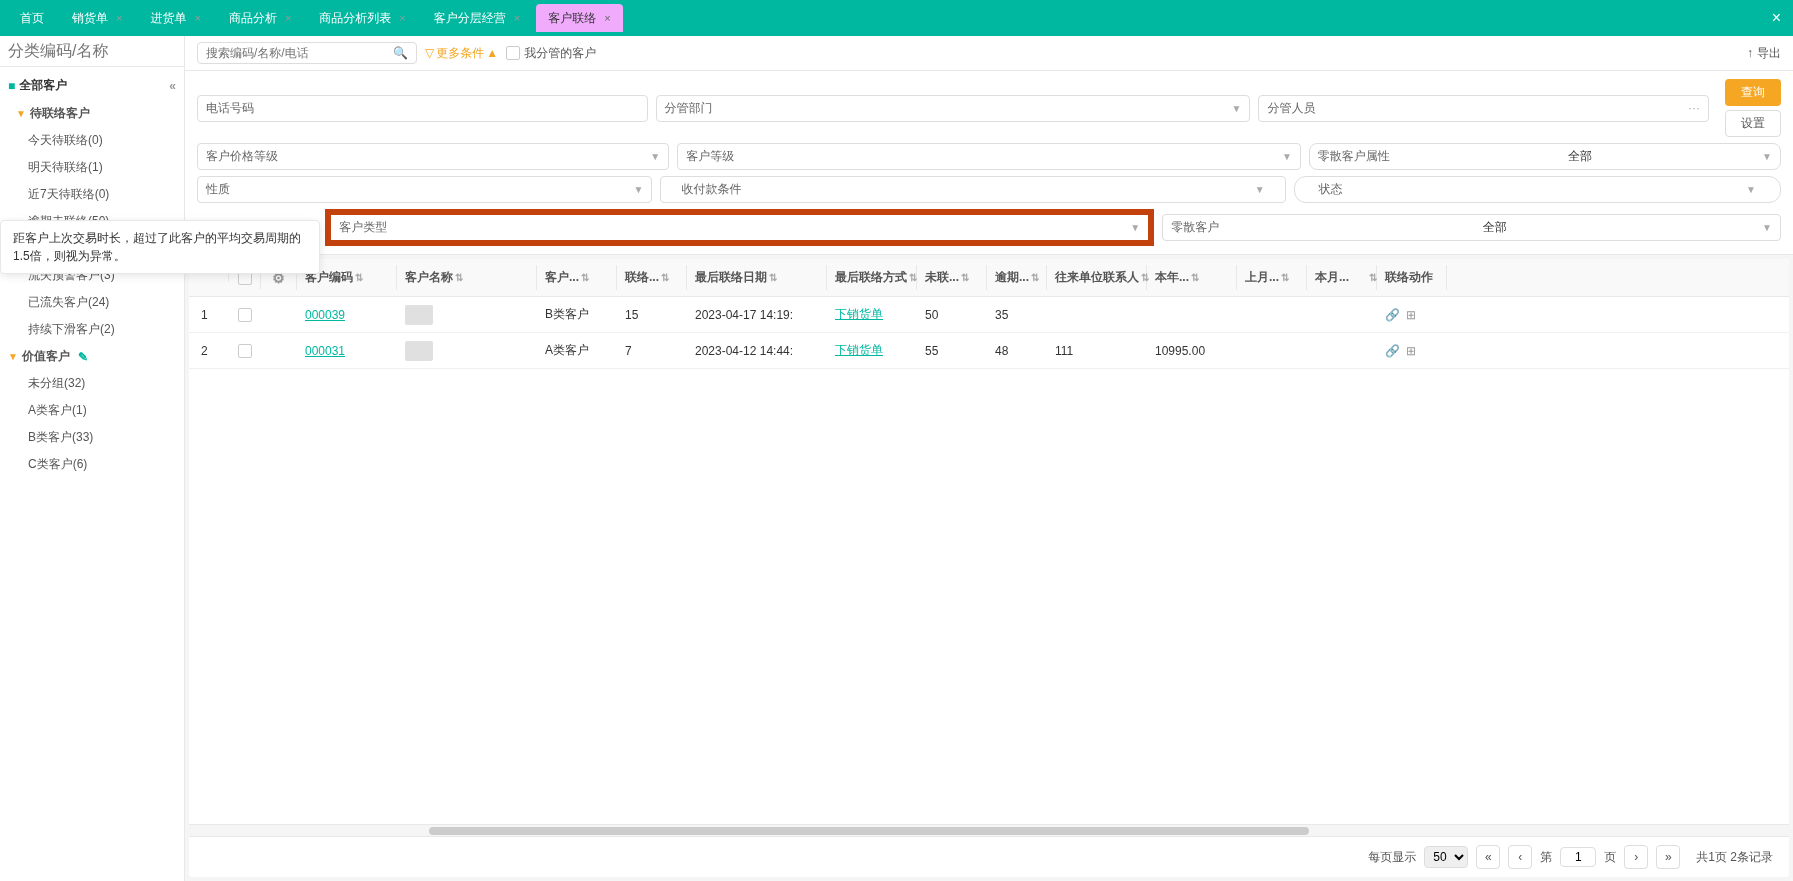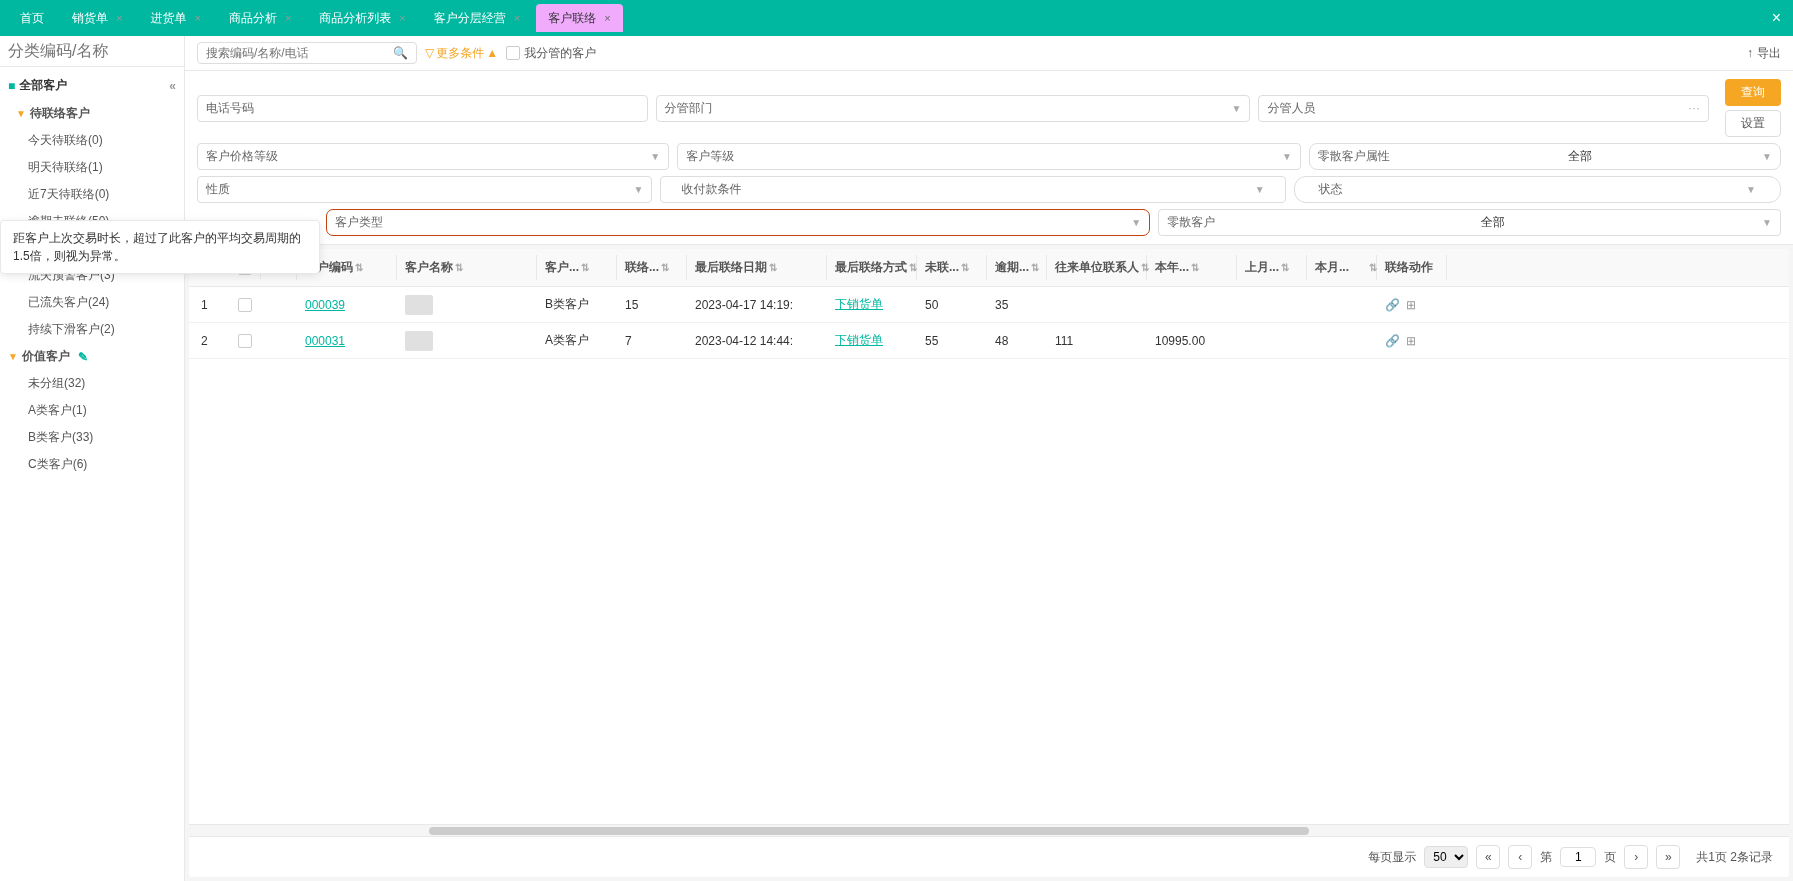--- a/index.html
+++ b/index.html
@@ -507,21 +507,21 @@
         <div style="flex:1.5;display:flex;align-items:center;border:1px solid #ddd;border-radius:12px;padding:4px 24px;justify-content:space-between;gap:11px;">
           <span style="color:#666;">状态</span>
           <span style="color:#aaa;font-size:10px;">▼</span>
         </div>
       </div>
 
       <div class="filter-row">
         <div style="flex:0.3;display:flex;align-items:center;color:#999;cursor:pointer;">
           <span>...</span>
         </div>
-        <div style="flex:2;display:flex;align-items:center;border:1px solid #c2410c;border-radius:7px;padding:4px 8px;justify-content:space-between;">
+        <div style="flex:2;display:flex;align-items:center;border:6px solid #c2410c;border-radius:0;padding:4px 8px;justify-content:space-between;">
           <span style="color:#666;">客户类型</span>
           <span style="color:#aaa;font-size:10px;">▼</span>
         </div>
         <div style="flex:1.5;display:flex;align-items:center;border:1px solid #ddd;border-radius:4px;padding:4px 8px;justify-content:space-between;">
           <span style="color:#666;">零散客户</span>
           <span style="color:#333;margin-left:8px;">全部</span>
           <span style="color:#aaa;font-size:10px;">▼</span>
         </div>
       </div>
     </div>

